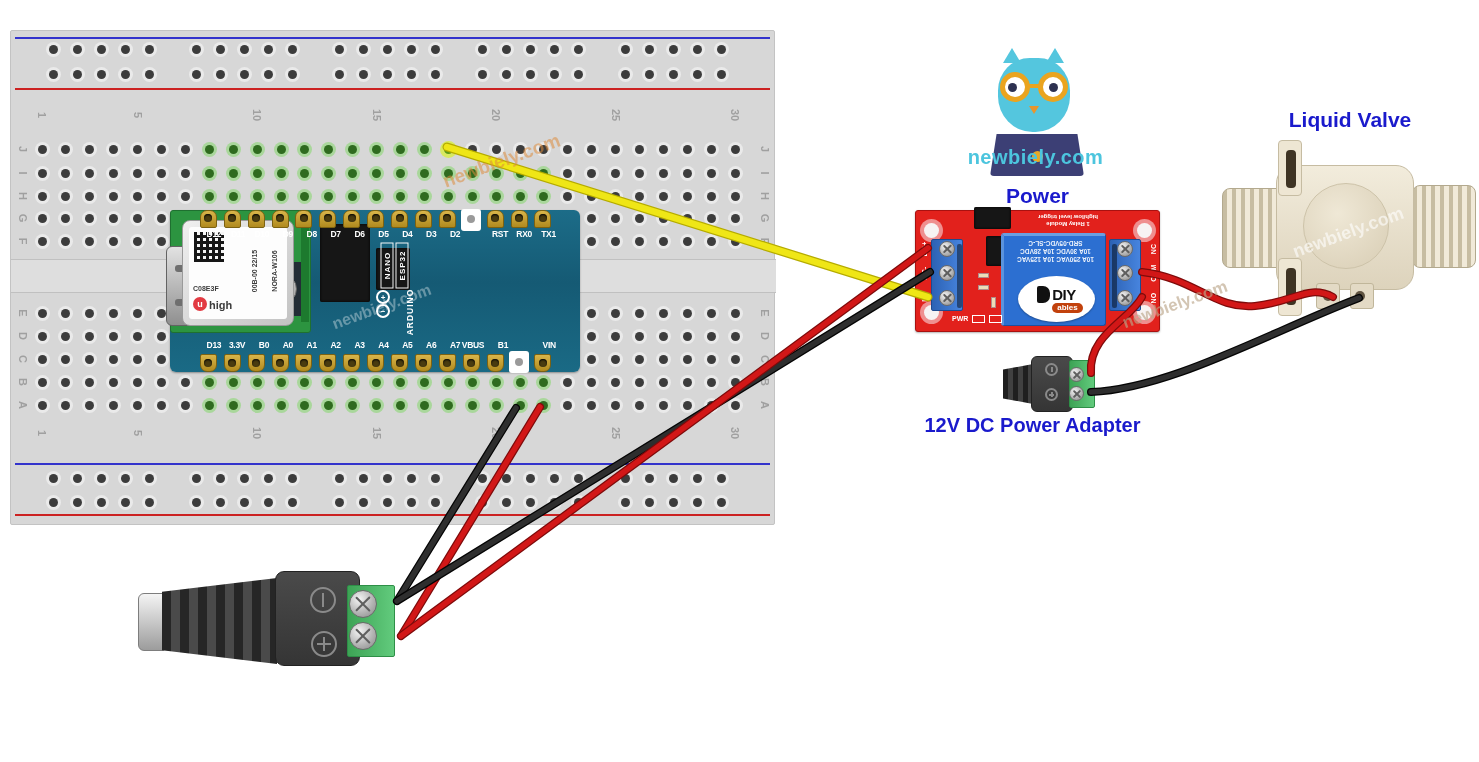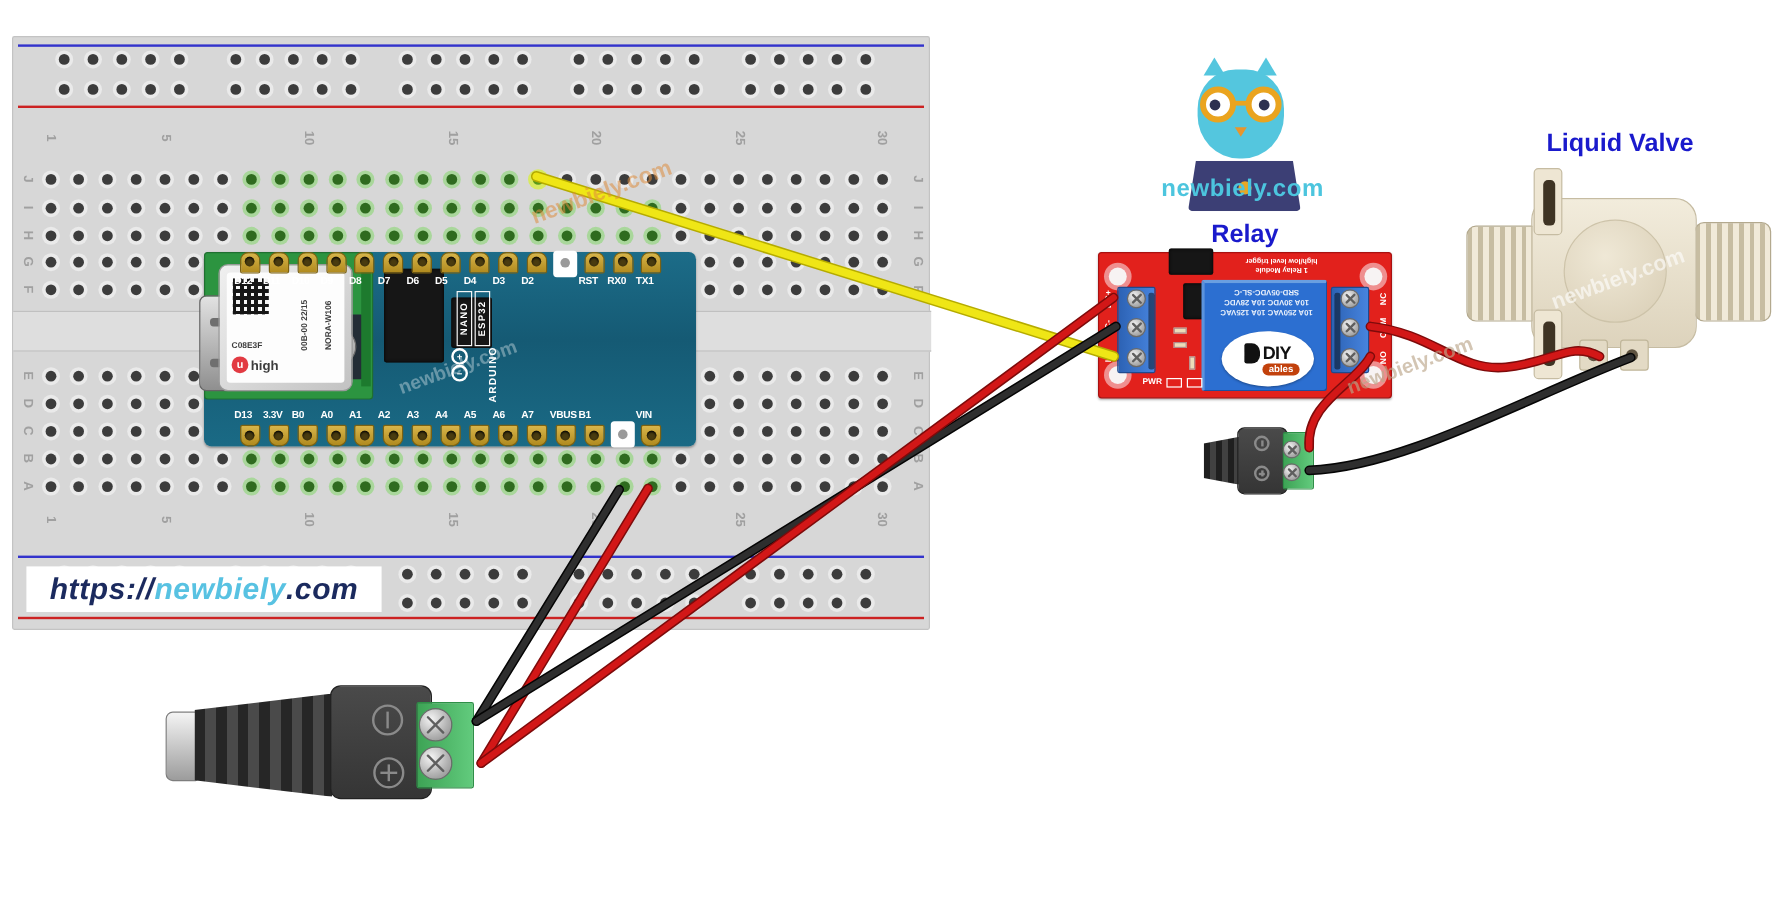--- a/index.html
+++ b/index.html
@@ -19,21 +19,21 @@
   .rot90{transform:rotate(90deg);}
   .url-box{left:22px;top:472px;width:296px;height:38px;background:#ffffff;z-index:2;display:flex;align-items:center;justify-content:center;font-style:italic;font-weight:bold;font-size:25px;letter-spacing:0.5px;}
   .url-dark{color:#1b2a5e;} .url-cyan{color:#58c2e2;}
 
   
   .arduino{left:170px;top:210px;width:410px;height:162px;background:linear-gradient(180deg,#1c6c88 0%,#155a74 45%,#1a6a85 100%);border-radius:6px;z-index:2;box-shadow:0 1px 2px rgba(0,0,0,.35);}
   .pad{position:absolute;width:17px;height:18px;background:linear-gradient(180deg,#d8b54a,#b08a1e);border:1px solid #7c6212;}
   .pad.top{border-radius:7px 7px 2px 2px;top:0;}
   .pad.bot{border-radius:2px 2px 7px 7px;top:144px;}
   .pad-hole{position:absolute;width:8px;height:8px;border-radius:50%;background:#4a3c10;box-shadow:inset 0 1px 2px #000;}
-  .pin-label{position:absolute;width:26px;text-align:left;color:#fff;font-size:8.5px;font-weight:bold;letter-spacing:-0.3px;}
+  .pin-label{position:absolute;width:26px;text-align:right;color:#fff;font-size:8.5px;font-weight:bold;letter-spacing:-0.3px;}
   .gnd-box{position:absolute;width:20px;height:22px;background:#fff;border-radius:3px;}
   .gnd-hole{position:absolute;width:8px;height:8px;border-radius:50%;background:#9a9a9a;}
   .vtext{position:absolute;display:flex;align-items:center;justify-content:center;transform:rotate(-90deg);white-space:nowrap;}
   .flip{transform:rotate(180deg);}
   .usb{left:-4px;top:36px;width:52px;height:80px;background:linear-gradient(180deg,#e2e2e2,#8f8f8f);border:1px solid #636363;border-radius:6px 10px 10px 6px;}
   .usb-slot{position:absolute;left:8px;width:34px;height:7px;background:#6f6f6f;border-radius:3px;}
   .rst-base{left:90px;top:52px;width:44px;height:54px;background:#232d36;border-radius:3px;}
   .rst-btn{left:97px;top:64px;width:30px;height:30px;border-radius:50%;background:radial-gradient(circle at 38% 32%,#f4f4f4,#b9b9b9 60%,#8f8f8f);border:1px solid #6c6c6c;}
   .chip{background:#161616;border-radius:2px;box-shadow:inset 0 0 3px #000;}
   .nano-box{border:1px solid rgba(255,255,255,.95);color:#fff;font-size:8px;font-weight:bold;letter-spacing:1px;}
@@ -541,25 +541,20 @@
       <div class="bb-label rot90" style="left: 356.6px; top: 75px; width: 18px; height: 18px;">15</div>
       <div class="bb-label rot90" style="left: 356.6px; top: 393px; width: 18px; height: 18px;">15</div>
       <div class="bb-label rot90" style="left: 476.1px; top: 75px; width: 18px; height: 18px;">20</div>
       <div class="bb-label rot90" style="left: 476.1px; top: 393px; width: 18px; height: 18px;">20</div>
       <div class="bb-label rot90" style="left: 595.6px; top: 75px; width: 18px; height: 18px;">25</div>
       <div class="bb-label rot90" style="left: 595.6px; top: 393px; width: 18px; height: 18px;">25</div>
       <div class="bb-label rot90" style="left: 715.1px; top: 75px; width: 18px; height: 18px;">30</div>
       <div class="bb-label rot90" style="left: 715.1px; top: 393px; width: 18px; height: 18px;">30</div>
     </div>
 
-  <div class="abs url-box">
-    <span class="url-dark">https://</span>
-      <span class="url-cyan">newbiely</span>
-      <span class="url-dark">.com</span>
-  </div>
 
   <div class="abs arduino" id="arduino">
     <div class="abs usb">
       <div class="usb-slot" style="top:18px;"></div>
       <div class="usb-slot" style="top:52px;"></div>
     </div>
     <div class="abs chip" style="left:58px;top:46px;width:9px;height:20px;background:#c9c9c9;"></div>
     <div class="abs chip" style="left:58px;top:74px;width:9px;height:20px;background:#c9c9c9;"></div>
     <div class="abs rst-base"></div>
     <div class="abs rst-btn"></div>
@@ -800,20 +795,21 @@
     <div class="abs" style="left:71px;top:36px;width:11px;height:4px;background:#eaa41f;"></div>
     <div class="pupil" style="left:50px;top:35px;"></div>
     <div class="pupil" style="left:91px;top:35px;"></div>
     <div class="beak" style="left:71px;top:58px;"></div>
     <div class="laptop">
       <div class="laptop-dot"></div>
     </div>
     <div class="logo-text">newbiely.com</div>
   </div>
 
-  <div class="blue-label" style="left:965px;top:184px;width:145px;font-size:21px;">Relay</div>
+  <div class="blue-label" style="left:965px;top:184px;width:145px;font-size:21px;">Power</div>
   <div class="blue-label" style="left:1260px;top:108px;width:180px;font-size:21px;">Liquid Valve</div>
+  <div class="blue-label" style="left:900px;top:414px;width:265px;font-size:20px;">12V DC Power Adapter</div>
 
 <div class="watermark" style="left: 440px; top: 150px; color: rgba(221, 140, 62, 0.55); font-size: 19px; transform: rotate(-20deg);">newbiely.com</div>
     <div class="watermark" style="left: 330px; top: 298px; color: rgba(255, 255, 255, 0.35); font-size: 16px; transform: rotate(-20deg);">newbiely.com</div>
     <div class="watermark" style="left: 1120px; top: 295px; color: rgba(188, 166, 138, 0.65); font-size: 17px; transform: rotate(-20deg);">newbiely.com</div>
     <div class="watermark" style="left: 1290px; top: 222px; color: rgba(255, 255, 255, 0.6); font-size: 18px; transform: rotate(-20deg);">newbiely.com</div>
   </div>
 
 </body></html>

